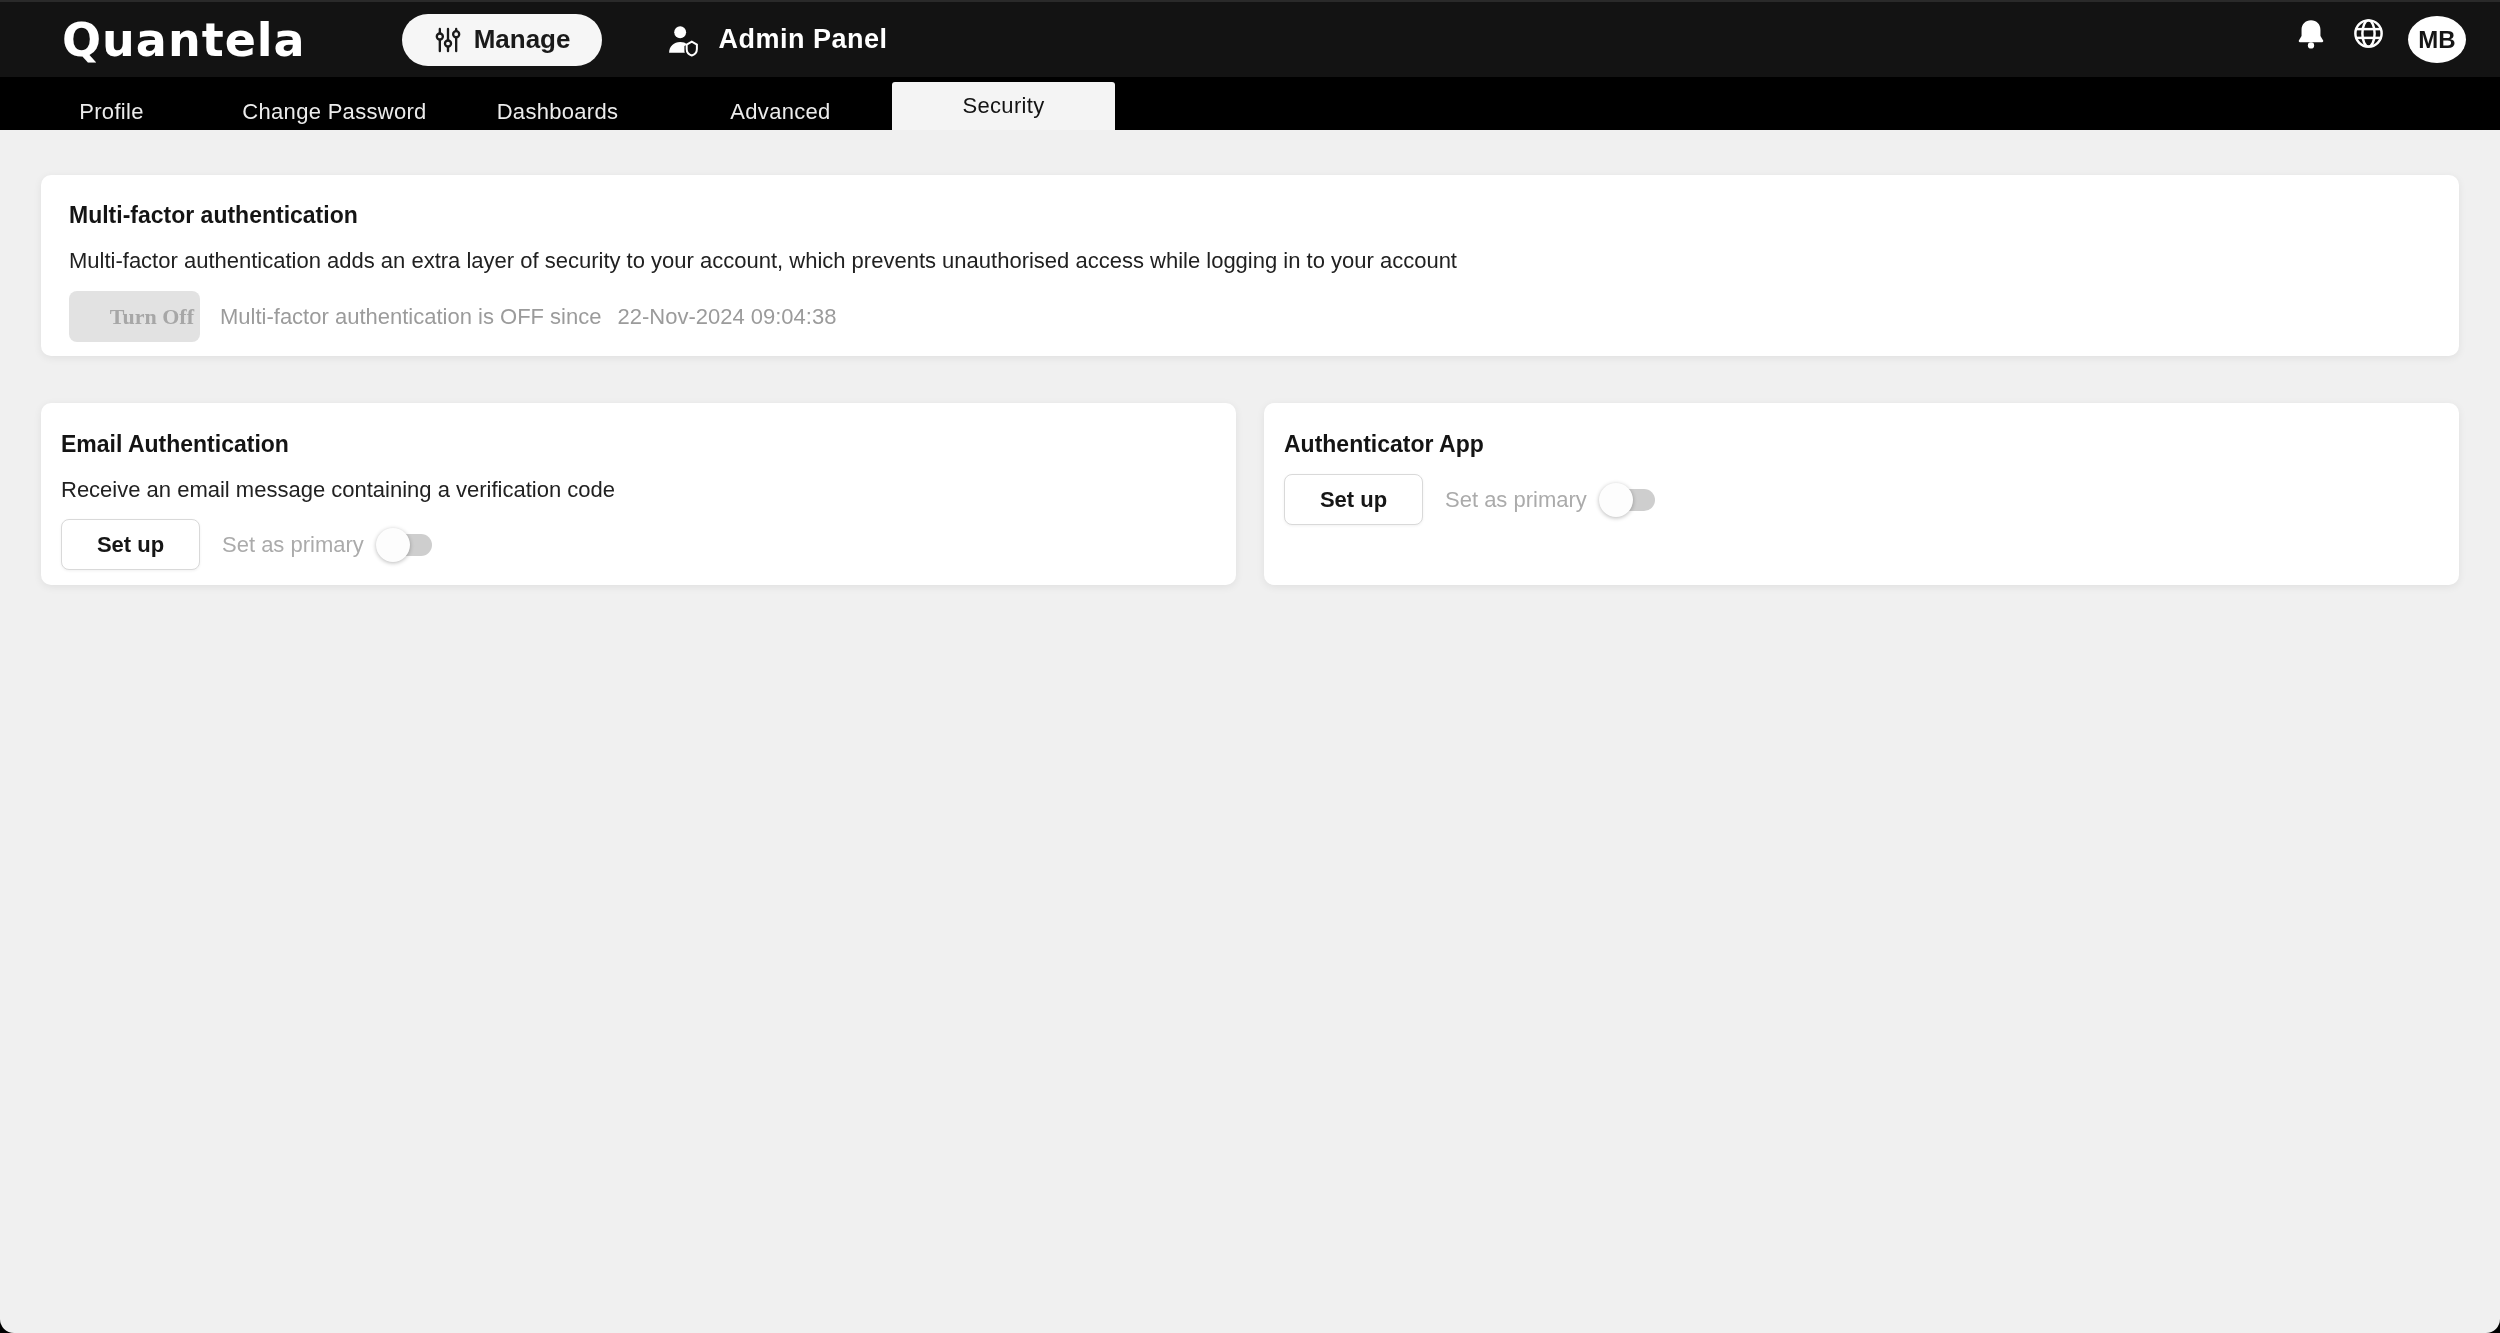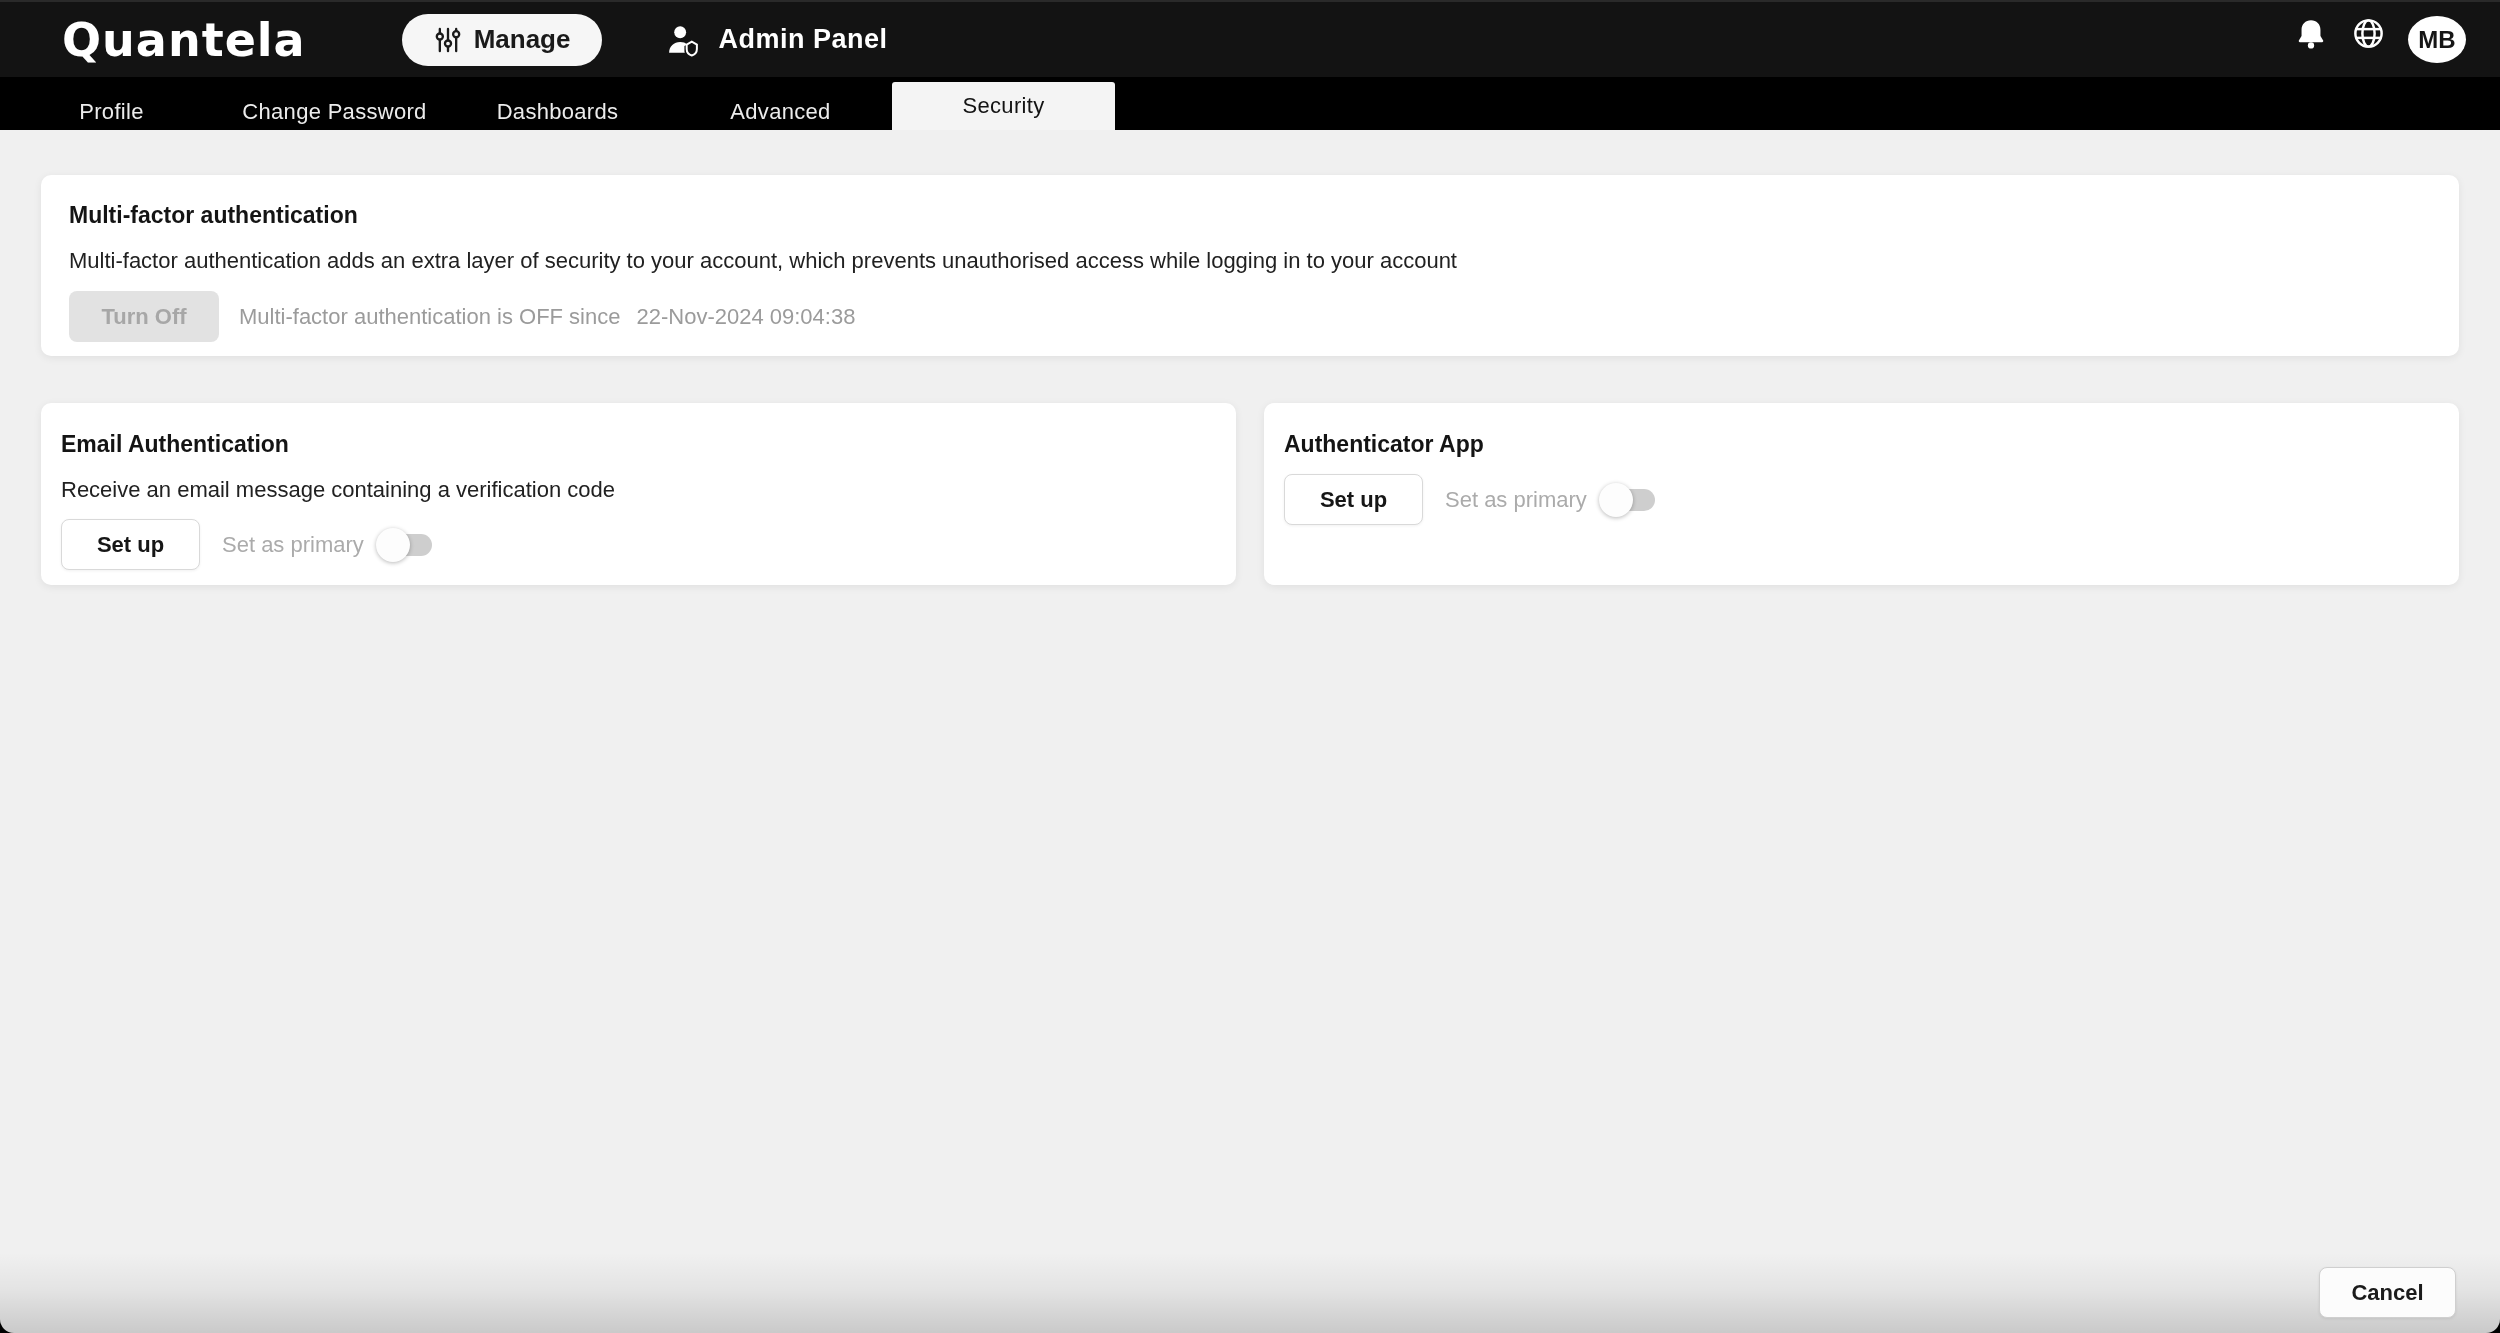--- a/index.html
+++ b/index.html
@@ -70,23 +70,23 @@
     background: #ffffff; border-radius: 10px;
     box-shadow: 0 2px 8px rgba(0,0,0,0.07);
   }
   .card-title { font-size: 23px; font-weight: 700; color: #141414; }
   .card-desc { font-size: 22px; color: #212121; }
 
   .mfa-card { margin: 45px 41px 0; height: 181px; padding: 27px 28px 0; }
   .mfa-card .card-desc { margin-top: 19px; }
   .mfa-row { margin-top: 17px; display: flex; align-items: center; }
   .btn-turnoff {
-    width: 150px; height: 51px; border: none; border-radius: 8px;
+    width: 131px; height: 51px; border: none; border-radius: 8px;
     background: #e2e2e2; color: #a7a7a7;
-    font-size: 22px; font-weight: 600; font-family: Liberation Sans, sans-serif; cursor: default;
+    font-size: 22px; font-weight: 600; font-family: Liberation Serif, serif; cursor: default; text-align: right;
   }
   .mfa-status { margin-left: 20px; font-size: 22px; color: #9b9b9b; }
   .mfa-status .ts { margin-left: 16px; }
 
   .twocol { margin: 47px 41px 0; display: flex; gap: 28px; }
   .auth-card { flex: 1 1 0; height: 182px; padding: 28px 20px 0; }
   .auth-card .card-desc { margin-top: 19px; }
   .auth-row { margin-top: 16px; display: flex; align-items: center; }
   .btn-setup {
     width: 139px; height: 51px; border-radius: 8px;
@@ -229,18 +229,15 @@
           <span class="primary-label">Set as primary</span>
           <div class="switch">
             <div class="track"></div>
             <div class="knob"></div>
           </div>
         </div>
       </section>
 
     </div>
 
-    <div class="bottombar">
-      <button class="btn-cancel">Cancel</button>
-    </div>
 
   </main>
 </div>
 
 </body></html>

